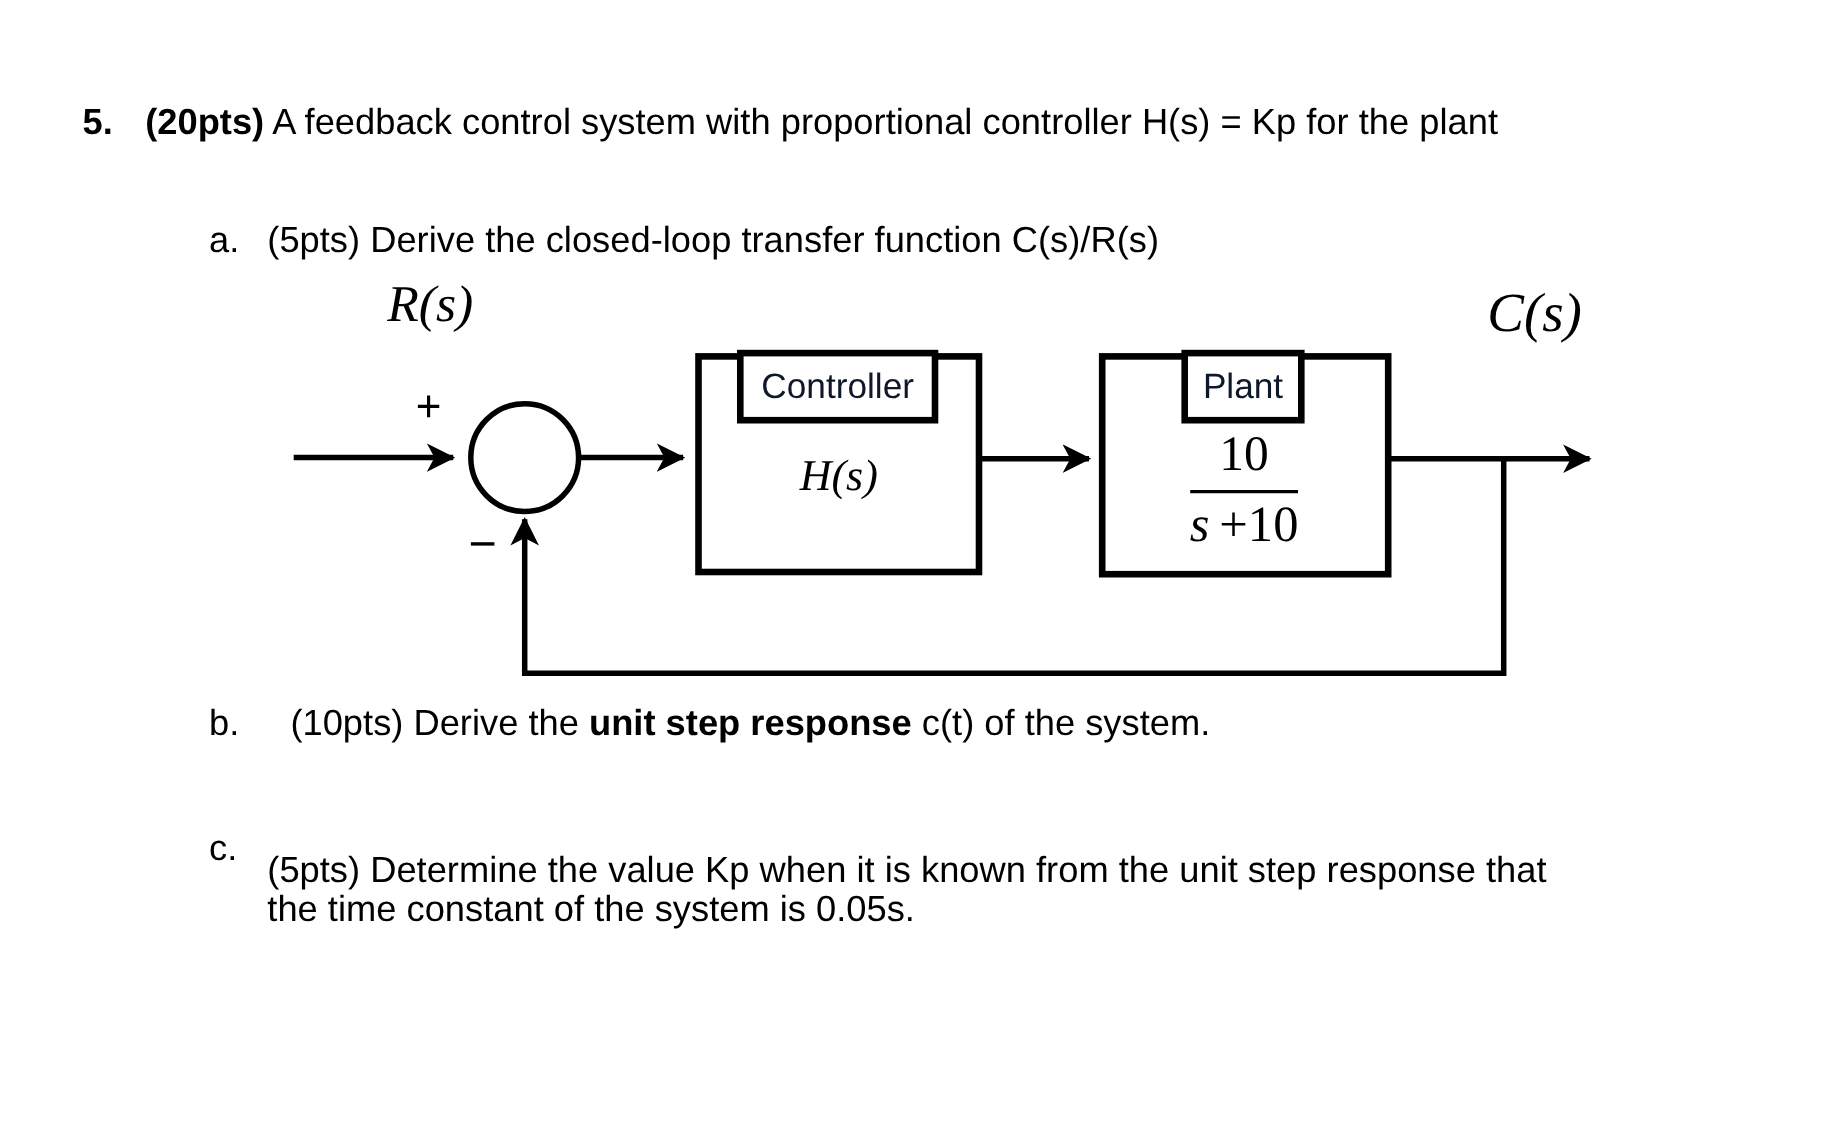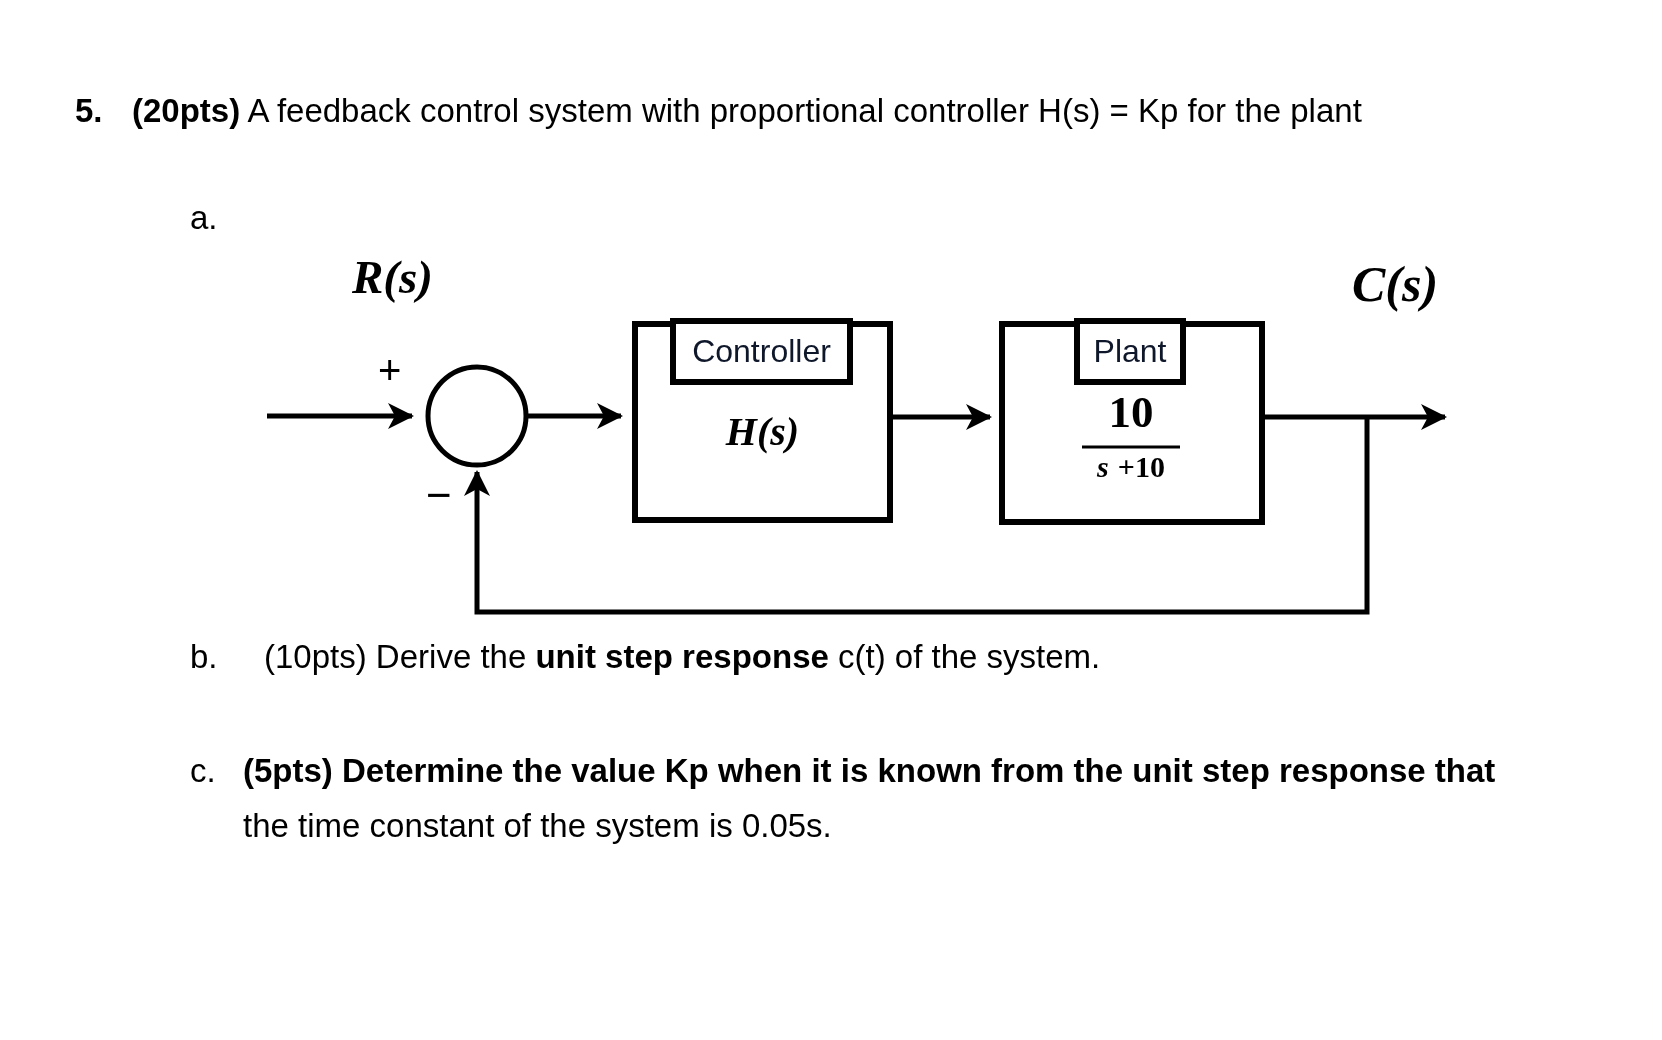--- a/index.html
+++ b/index.html
@@ -5,21 +5,21 @@
   html,body{margin:0;padding:0;}
   body{
     width:1662px;height:1040px;background:#ffffff;color:#000;
     font-family:"Liberation Sans",sans-serif;overflow:hidden;
   }
   .page{position:relative;width:1662px;height:1040px;background:#ffffff;}
   .t{position:absolute;font-size:33px;line-height:1.25;white-space:nowrap;color:#000;}
   .bold{font-weight:700;}
   .math{
     position:absolute;font-family:"Liberation Serif",serif;font-style:italic;
-    white-space:nowrap;color:#000;font-weight:bold;
+    white-space:nowrap;color:#000;
   }
   .upright{font-style:normal;}
   .sign{position:absolute;font-family:"Liberation Sans",sans-serif;color:#000;}
   .blocklabel{
     position:absolute;display:flex;align-items:center;justify-content:center;
     font-size:32px;color:#0f172a;white-space:nowrap;
   }
   .centerband{position:absolute;text-align:center;}
   svg.diagram{position:absolute;left:0;top:0;}
 </style>
@@ -29,28 +29,29 @@
 <div class="page">
 
   <div class="t bold" style="left:75px;top:90px;">5.</div>
 
   <div class="t" style="left:132px;top:90px;">
     <span class="bold">(20pts)</span><span> A feedback control system with proportional controller H(s) = Kp for the plant</span>
   </div>
 
 
   <div class="t" style="left:190px;top:197px;">a.</div>
+  <div class="t" style="left:243px;top:197px;">(5pts) Derive the closed-loop transfer function C(s)/R(s)</div>
 
   <div class="t" style="left:190px;top:636px;">b.</div>
   <div class="t" style="left:236px;top:636px;margin-left:28px;">
     <span>(10pts) Derive the </span><span class="bold">unit step response</span><span> c(t) of the system.</span>
   </div>
 
   <div class="t" style="left:190px;top:750px;">c.</div>
-  <div class="t" style="left:243px;top:750px;font-weight:bold;">(5pts) Determine the value Kp when it is known from the unit step response that</div>
+  <div class="t" style="left:243px;top:770px;">(5pts) Determine the value Kp when it is known from the unit step response that</div>
   <div class="t" style="left:243px;top:805px;">the time constant of the system is 0.05s.</div>
 
   <svg class="diagram" width="1662" height="1040" viewBox="0 0 1662 1040">
     <defs>
       <marker id="ah" markerUnits="userSpaceOnUse" markerWidth="26" markerHeight="26" refX="24" refY="13" orient="auto">
         <path d="M0,0 L26,13 L0,26 L7,13 Z" fill="#000"></path>
       </marker>
     </defs>
 
     <line x1="267" y1="416" x2="412" y2="416" stroke="#000" stroke-width="5" marker-end="url(#ah)"></line>
@@ -83,17 +84,17 @@
   <div class="sign" style="left:426px;top:470px;font-size:44px;">−</div>
 
   <div class="blocklabel" style="left:673px;top:321px;width:177px;height:61px;">Controller</div>
 
   <div class="math centerband" style="left:635px;top:408px;width:255px;font-size:40px;">H(s)</div>
 
   <div class="blocklabel" style="left:1077px;top:321px;width:106px;height:61px;">Plant</div>
 
   <div class="math upright centerband" style="left:1082px;top:386px;width:98px;font-size:45px;">10</div>
 
-  <div class="math upright centerband" style="left:1072px;top:450px;width:118px;font-size:30px;">
+  <div class="math upright centerband" style="left:1072px;top:450px;width:118px;font-size:46px;">
     <span style="font-style:italic;">s</span><span style="margin-left:9px;">+10</span>
   </div>
 
 </div>
 
 </body></html>

